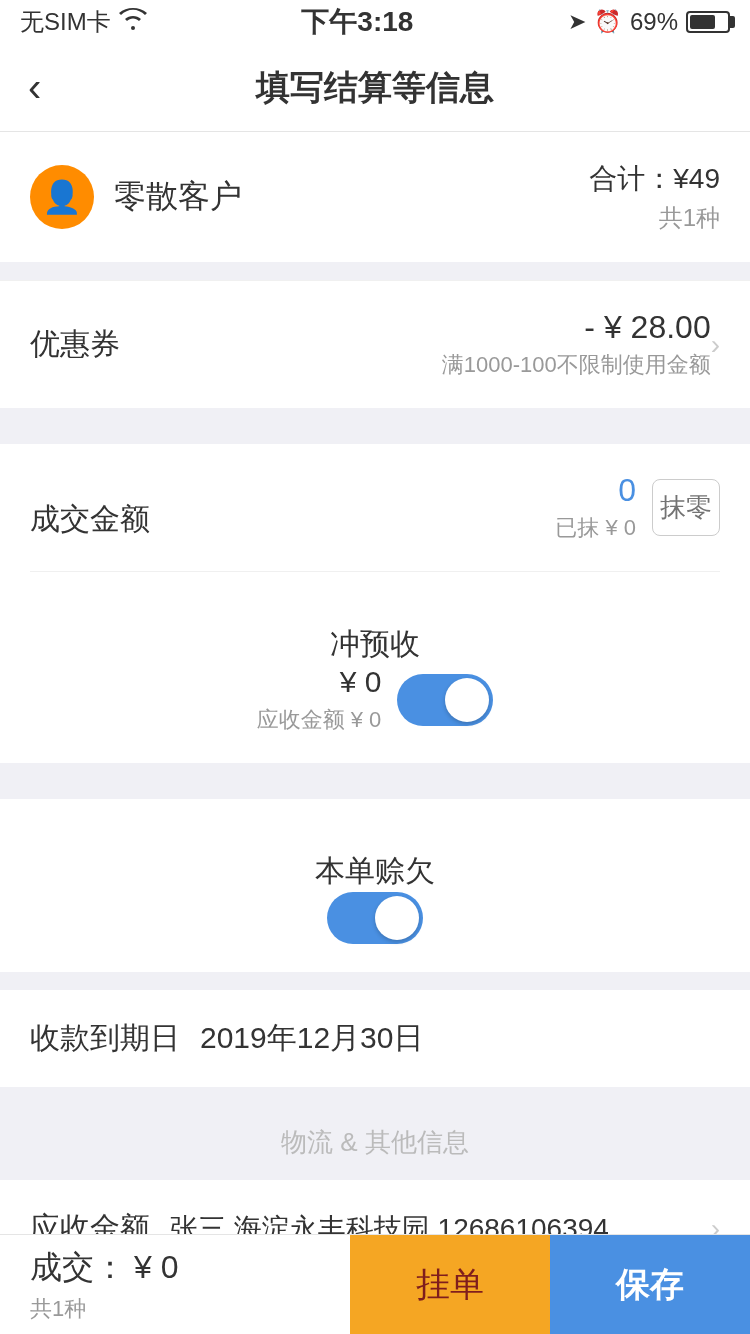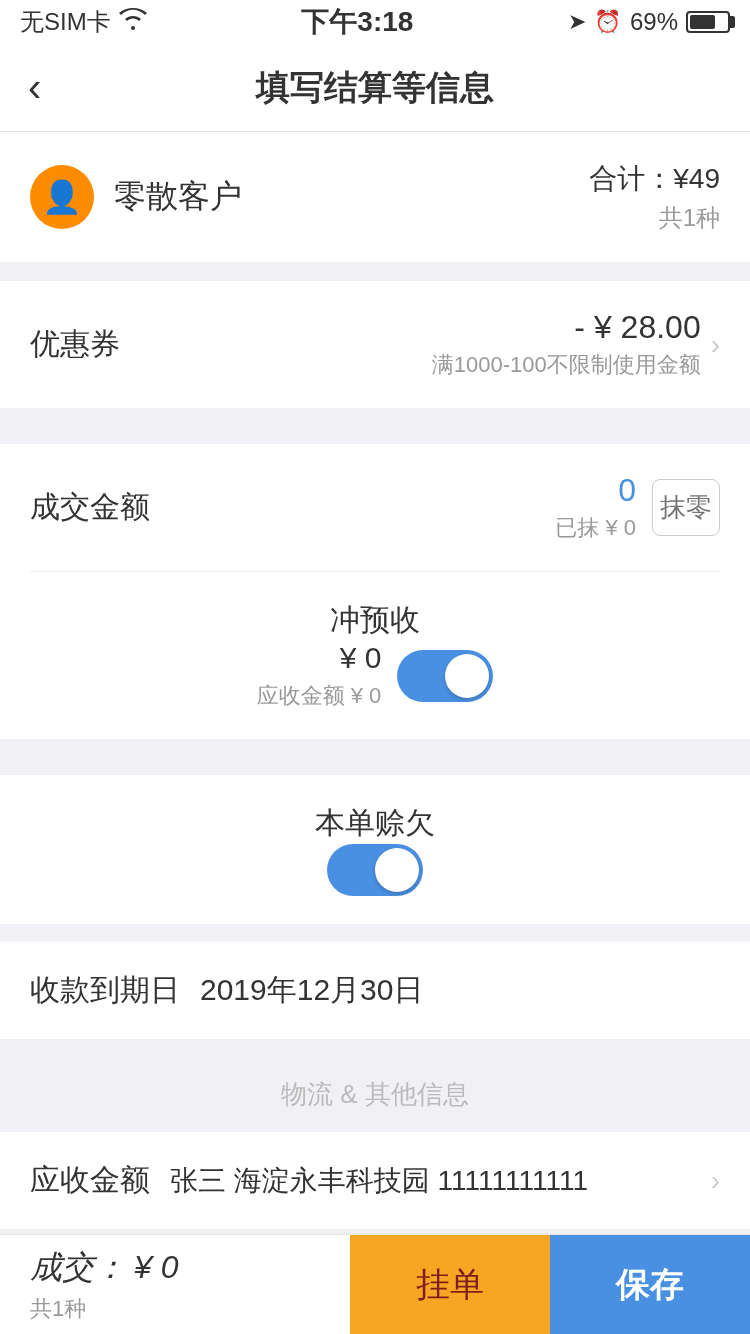--- a/index.html
+++ b/index.html
@@ -110,41 +110,41 @@
     
     .coupon-row {
       display: flex;
       align-items: center;
       justify-content: space-between;
       padding: 28px 30px;
       background: #fff;
       border-top: 1px solid #f0f0f0;
     }
     .coupon-label { font-size: 30px; color: #333; }
-    .coupon-right { text-align: right; display: flex; align-items: center; gap: 10px; }
+    .coupon-right { text-align: right; display: flex; align-items: center; }
     .coupon-amount { font-size: 32px; color: #333; font-weight: 500; }
     .coupon-desc { font-size: 22px; color: #999; margin-top: 4px; }
     .chevron-right { font-size: 28px; color: #ccc; }
 
     
     .form-section {
       background: #fff;
       padding: 0 30px;
       margin-bottom: 18px;
     }
     .form-row {
       display: flex;
       align-items: center;
       justify-content: space-between;
       padding: 28px 0;
       border-bottom: 1px solid #f0f0f0;
       min-height: 80px;
     }
     .form-row:last-child { border-bottom: none; flex-direction: column; }
-    .form-row-label { font-size: 30px; color: #333; }
+    .form-row-label { font-size: 30px; color: #333; margin-top: 24px; }
     .form-row-right { display: flex; align-items: center; gap: 16px; }
     .amount-input {
       font-size: 32px;
       color: #4a90e2;
       min-width: 40px;
       text-align: right;
       border: none;
       outline: none;
     }
     .round-btn {
@@ -242,21 +242,21 @@
       background: #fff;
       border-top: 1px solid #e5e5e5;
     }
     .bottom-info {
       flex: 1;
       display: flex;
       flex-direction: column;
       justify-content: center;
       padding: 0 30px;
     }
-    .bottom-amount { font-size: 32px; color: #333; font-style: italic; }
+    .bottom-amount { font-size: 32px; color: #333; }
     .bottom-count { font-size: 22px; color: #999; margin-top: 4px; }
     .btn-hold {
       width: 200px;
       background: #f5a623;
       display: flex;
       align-items: center;
       justify-content: center;
       font-size: 34px;
       color: #7f1d1d;
       cursor: pointer;
@@ -387,21 +387,21 @@
 <div class="separator-section"></div>
 
 <div class="divider-label-section">
   <div class="divider-line"></div>
   <span class="divider-text">物流 &amp; 其他信息</span>
   <div class="divider-line"></div>
 </div>
 
 <div class="address-row">
   <span class="address-label">应收金额</span>
-  <span class="address-value">张三 海淀永丰科技园 11111111111</span>
+  <span class="address-value">张三 海淀永丰科技园 12686106394</span>
   <span class="address-chevron">›</span>
 </div>
 
 <div class="separator-section" style="min-height: 200px;"></div>
 
 <div class="bottom-bar">
   <div class="bottom-info">
     <div style="display:flex;align-items:baseline;gap:8px;">
       <span class="bottom-amount">成交：</span>
       <span class="bottom-amount">¥ 0</span>

